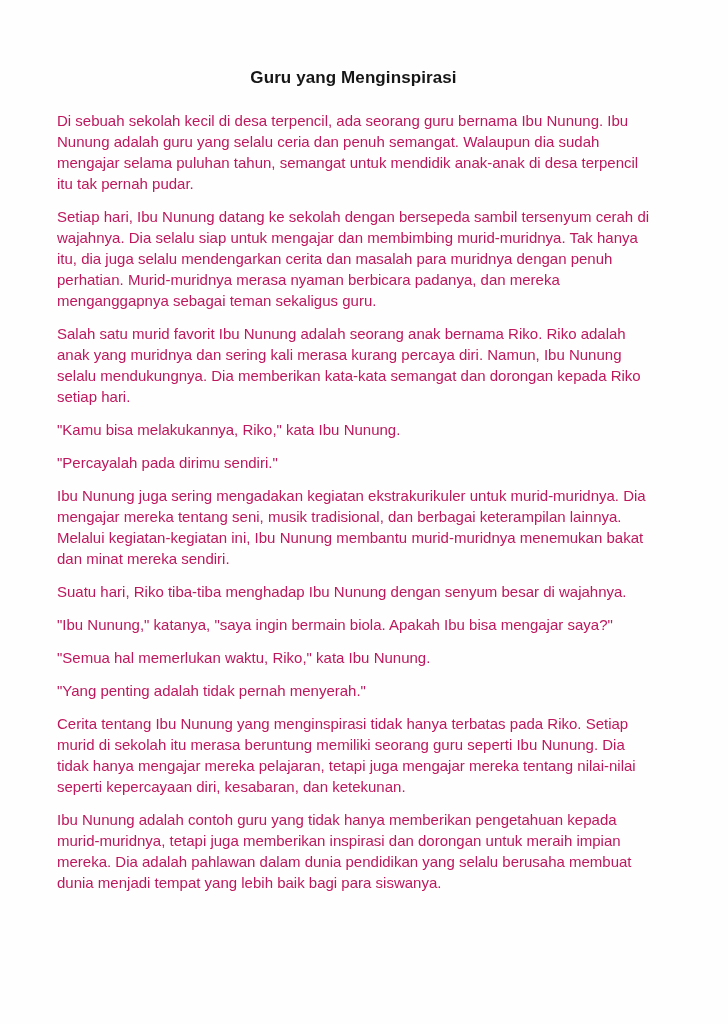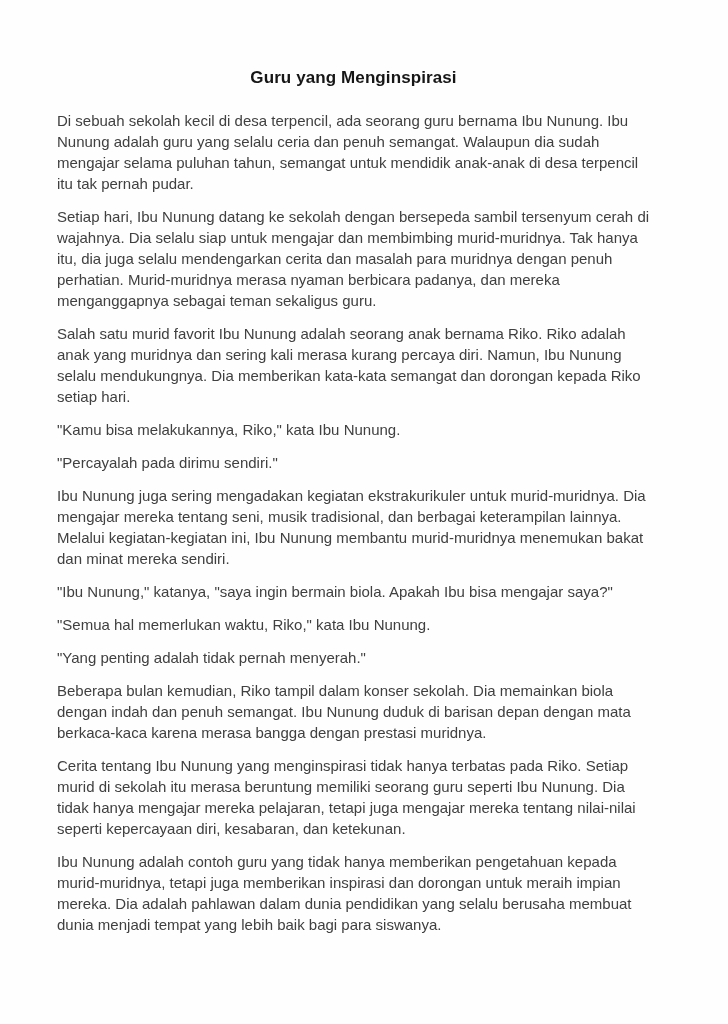--- a/index.html
+++ b/index.html
@@ -26,34 +26,34 @@
     font-size: 17px;
     font-weight: bold;
     color: #161616;
     margin: 0 0 22px 0;
     letter-spacing: 0.1px;
   }
   .para {
     font-size: 15px;
     line-height: 21px;
     margin: 0 0 12px 0;
-    color: #404040;
+    color: #be185d;
     text-align: left;
   }
 </style>
 </head>
 <body>
 
 <div class="page">
   <h1 class="doc-title">Guru yang Menginspirasi</h1>
   <p class="para">Di sebuah sekolah kecil di desa terpencil, ada seorang guru bernama Ibu Nunung. Ibu Nunung adalah guru yang selalu ceria dan penuh semangat. Walaupun dia sudah mengajar selama puluhan tahun, semangat untuk mendidik anak-anak di desa terpencil itu tak pernah pudar.</p>
   <p class="para">Setiap hari, Ibu Nunung datang ke sekolah dengan bersepeda sambil tersenyum cerah di wajahnya. Dia selalu siap untuk mengajar dan membimbing murid-muridnya. Tak hanya itu, dia juga selalu mendengarkan cerita dan masalah para muridnya dengan penuh perhatian. Murid-muridnya merasa nyaman berbicara padanya, dan mereka menganggapnya sebagai teman sekaligus guru.</p>
   <p class="para">Salah satu murid favorit Ibu Nunung adalah seorang anak bernama Riko. Riko adalah anak yang muridnya dan sering kali merasa kurang percaya diri. Namun, Ibu Nunung selalu mendukungnya. Dia memberikan kata-kata semangat dan dorongan kepada Riko setiap hari.</p>
   <p class="para">"Kamu bisa melakukannya, Riko," kata Ibu Nunung.</p>
   <p class="para">"Percayalah pada dirimu sendiri."</p>
   <p class="para">Ibu Nunung juga sering mengadakan kegiatan ekstrakurikuler untuk murid-muridnya. Dia mengajar mereka tentang seni, musik tradisional, dan berbagai keterampilan lainnya. Melalui kegiatan-kegiatan ini, Ibu Nunung membantu murid-muridnya menemukan bakat dan minat mereka sendiri.</p>
+  <p class="para">Suatu hari, Riko tiba-tiba menghadap Ibu Nunung dengan senyum besar di wajahnya.</p>
   <p class="para">"Ibu Nunung," katanya, "saya ingin bermain biola. Apakah Ibu bisa mengajar saya?"</p>
   <p class="para">"Semua hal memerlukan waktu, Riko," kata Ibu Nunung.</p>
   <p class="para">"Yang penting adalah tidak pernah menyerah."</p>
-  <p class="para">Beberapa bulan kemudian, Riko tampil dalam konser sekolah. Dia memainkan biola dengan indah dan penuh semangat. Ibu Nunung duduk di barisan depan dengan mata berkaca-kaca karena merasa bangga dengan prestasi muridnya.</p>
   <p class="para">Cerita tentang Ibu Nunung yang menginspirasi tidak hanya terbatas pada Riko. Setiap murid di sekolah itu merasa beruntung memiliki seorang guru seperti Ibu Nunung. Dia tidak hanya mengajar mereka pelajaran, tetapi juga mengajar mereka tentang nilai-nilai seperti kepercayaan diri, kesabaran, dan ketekunan.</p>
   <p class="para">Ibu Nunung adalah contoh guru yang tidak hanya memberikan pengetahuan kepada murid-muridnya, tetapi juga memberikan inspirasi dan dorongan untuk meraih impian mereka. Dia adalah pahlawan dalam dunia pendidikan yang selalu berusaha membuat dunia menjadi tempat yang lebih baik bagi para siswanya.</p>
 </div>
 
 </body></html>

